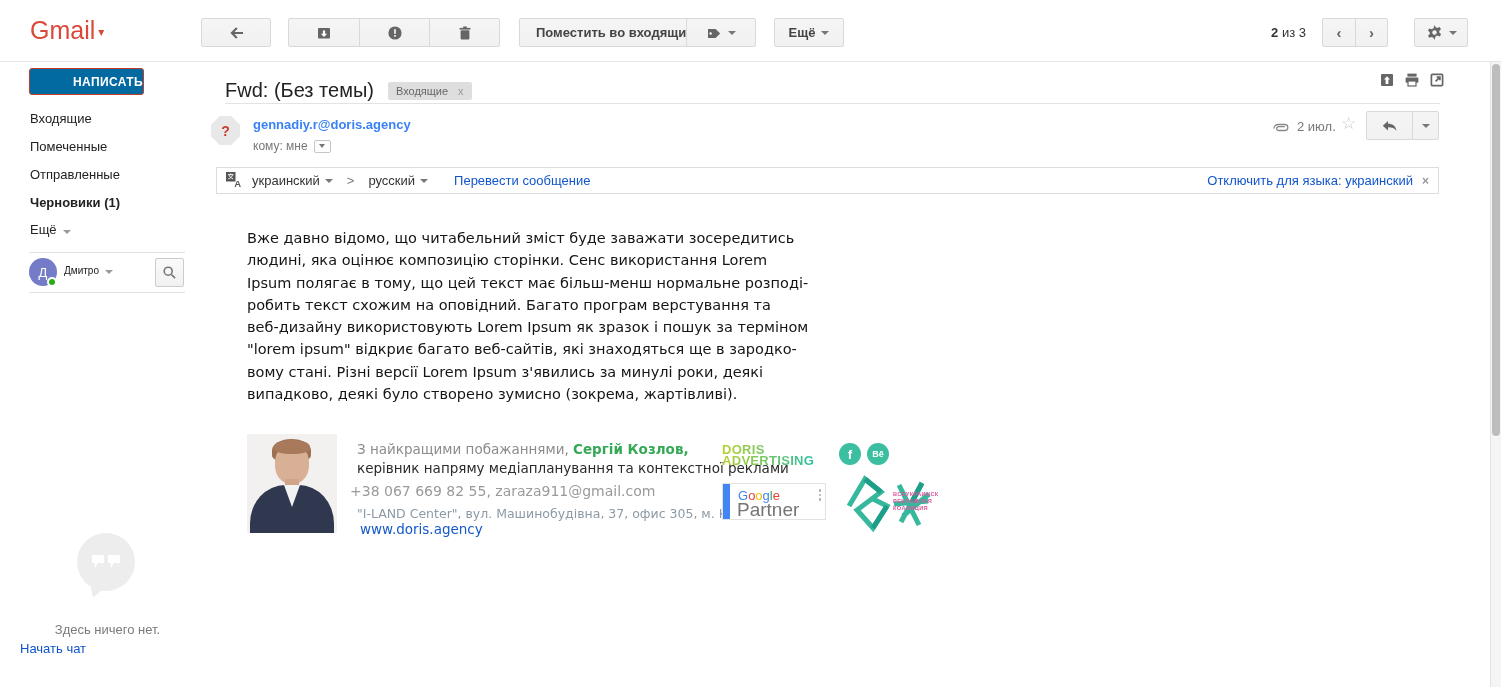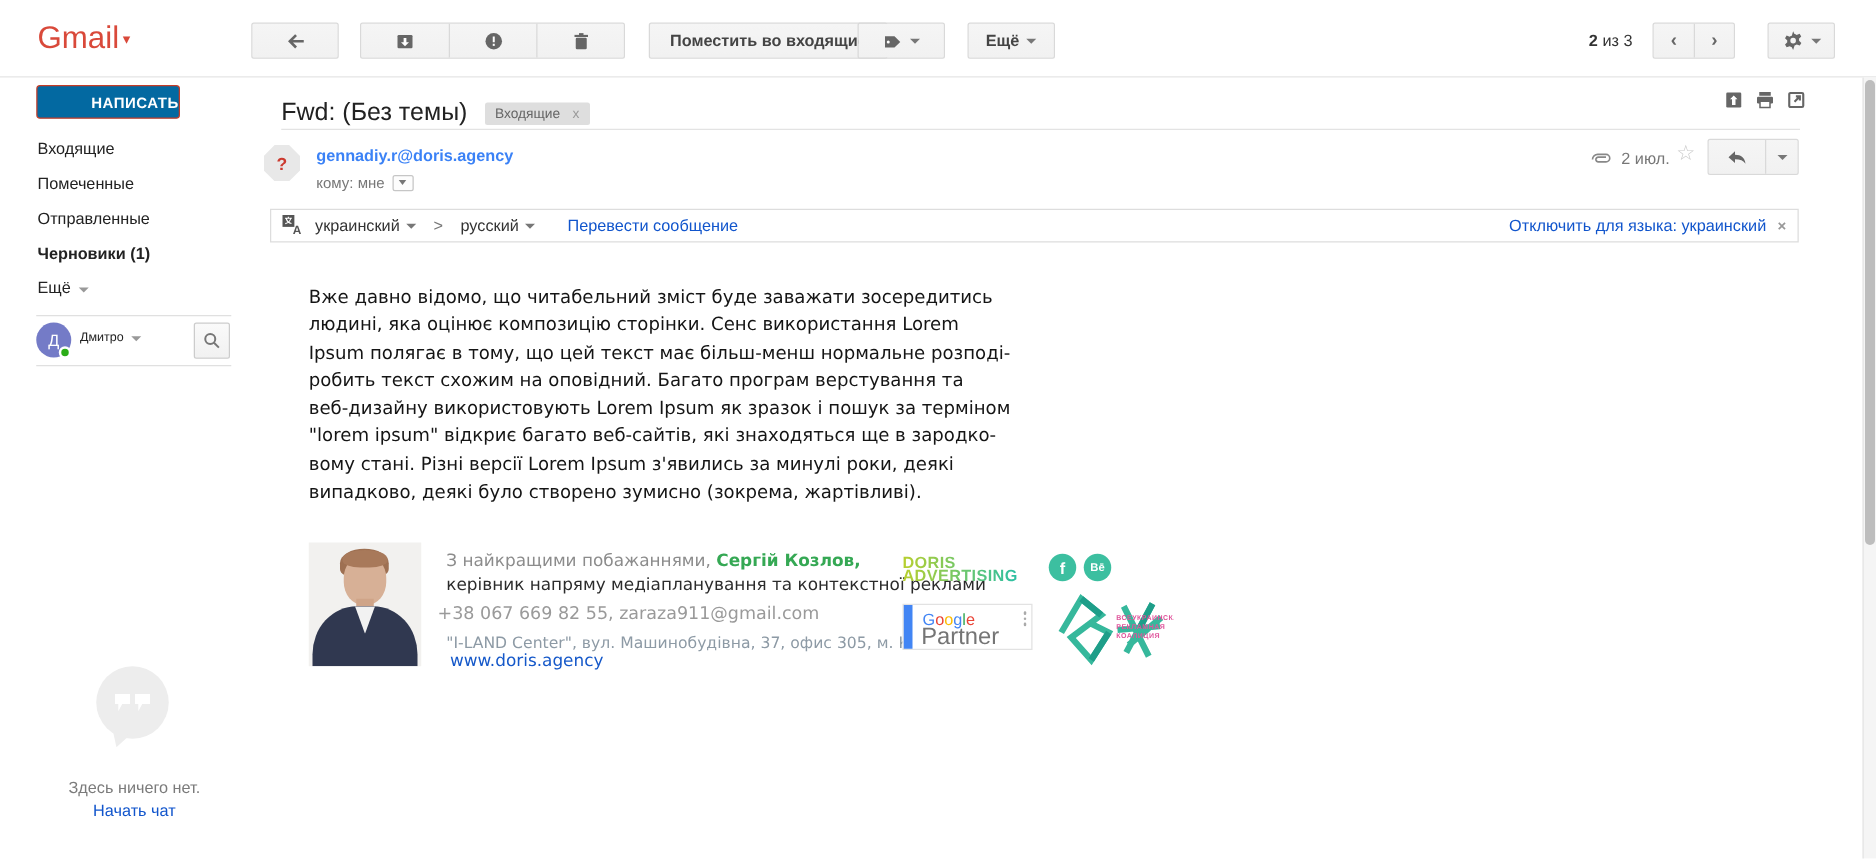--- a/index.html
+++ b/index.html
@@ -60,21 +60,21 @@
   #online-dot { position:absolute; left:47px; top:277px; width:10px; height:10px; border-radius:50%; background:#2bac17; border:2px solid #fff; }
   #user-name { position:absolute; left:64px; top:265px; font-size:10px; color:#222; cursor:pointer; }
   #search-btn { position:absolute; left:155px; top:258px; width:29px; height:29px; background:linear-gradient(#fafafa,#f1f1f1); border:1px solid #ccc; border-radius:2px; display:flex; align-items:center; justify-content:center; cursor:pointer; }
 
   
   #hangouts-icon { position:absolute; left:77px; top:533px; width:58px; height:58px; border-radius:50%; background:#ededed; }
   #hangouts-tail { position:absolute; left:88px; top:586px; width:0; height:0; border-left:7px solid transparent; border-right:7px solid transparent; border-top:12px solid #ededed; transform:rotate(18deg); }
   .quote { position:absolute; top:22px; width:12px; height:14px; background:#fff; clip-path:polygon(0 0,100% 0,100% 58%,48% 58%,22% 100%,22% 58%,0 58%); }
   #quote-1 { left:15px; } #quote-2 { left:31px; }
   #chat-empty { position:absolute; left:20px; top:622px; width:175px; text-align:center; font-size:13px; color:#7b7b7b; }
-  #chat-start { position:absolute; left:20px; top:641px; width:175px; text-align:center; font-size:13px; color:#1155cc; cursor:pointer; }
+  #chat-start { position:absolute; left:20px; top:641px; width:175px; text-align:left; font-size:13px; color:#1155cc; cursor:pointer; }
 
   
   #subject-row { position:absolute; left:225px; top:79px; display:flex; align-items:center; }
   #subject { font-size:20px; color:#222; }
   #label-badge { margin-left:14px; background:#dedede; color:#666; font-size:11px; padding:3px 8px; border-radius:2px; display:flex; align-items:center; cursor:default; }
   #label-badge .close { margin-left:10px; color:#999; cursor:pointer; }
   .top-icon { position:absolute; top:72px; width:16px; height:16px; cursor:pointer; }
   #icon-collapse { left:1379px; } #icon-print { left:1404px; } #icon-newwin { left:1429px; }
   #subject-divider { position:absolute; left:225px; top:103px; width:1215px; height:1px; background:#e3e3e3; }
 

